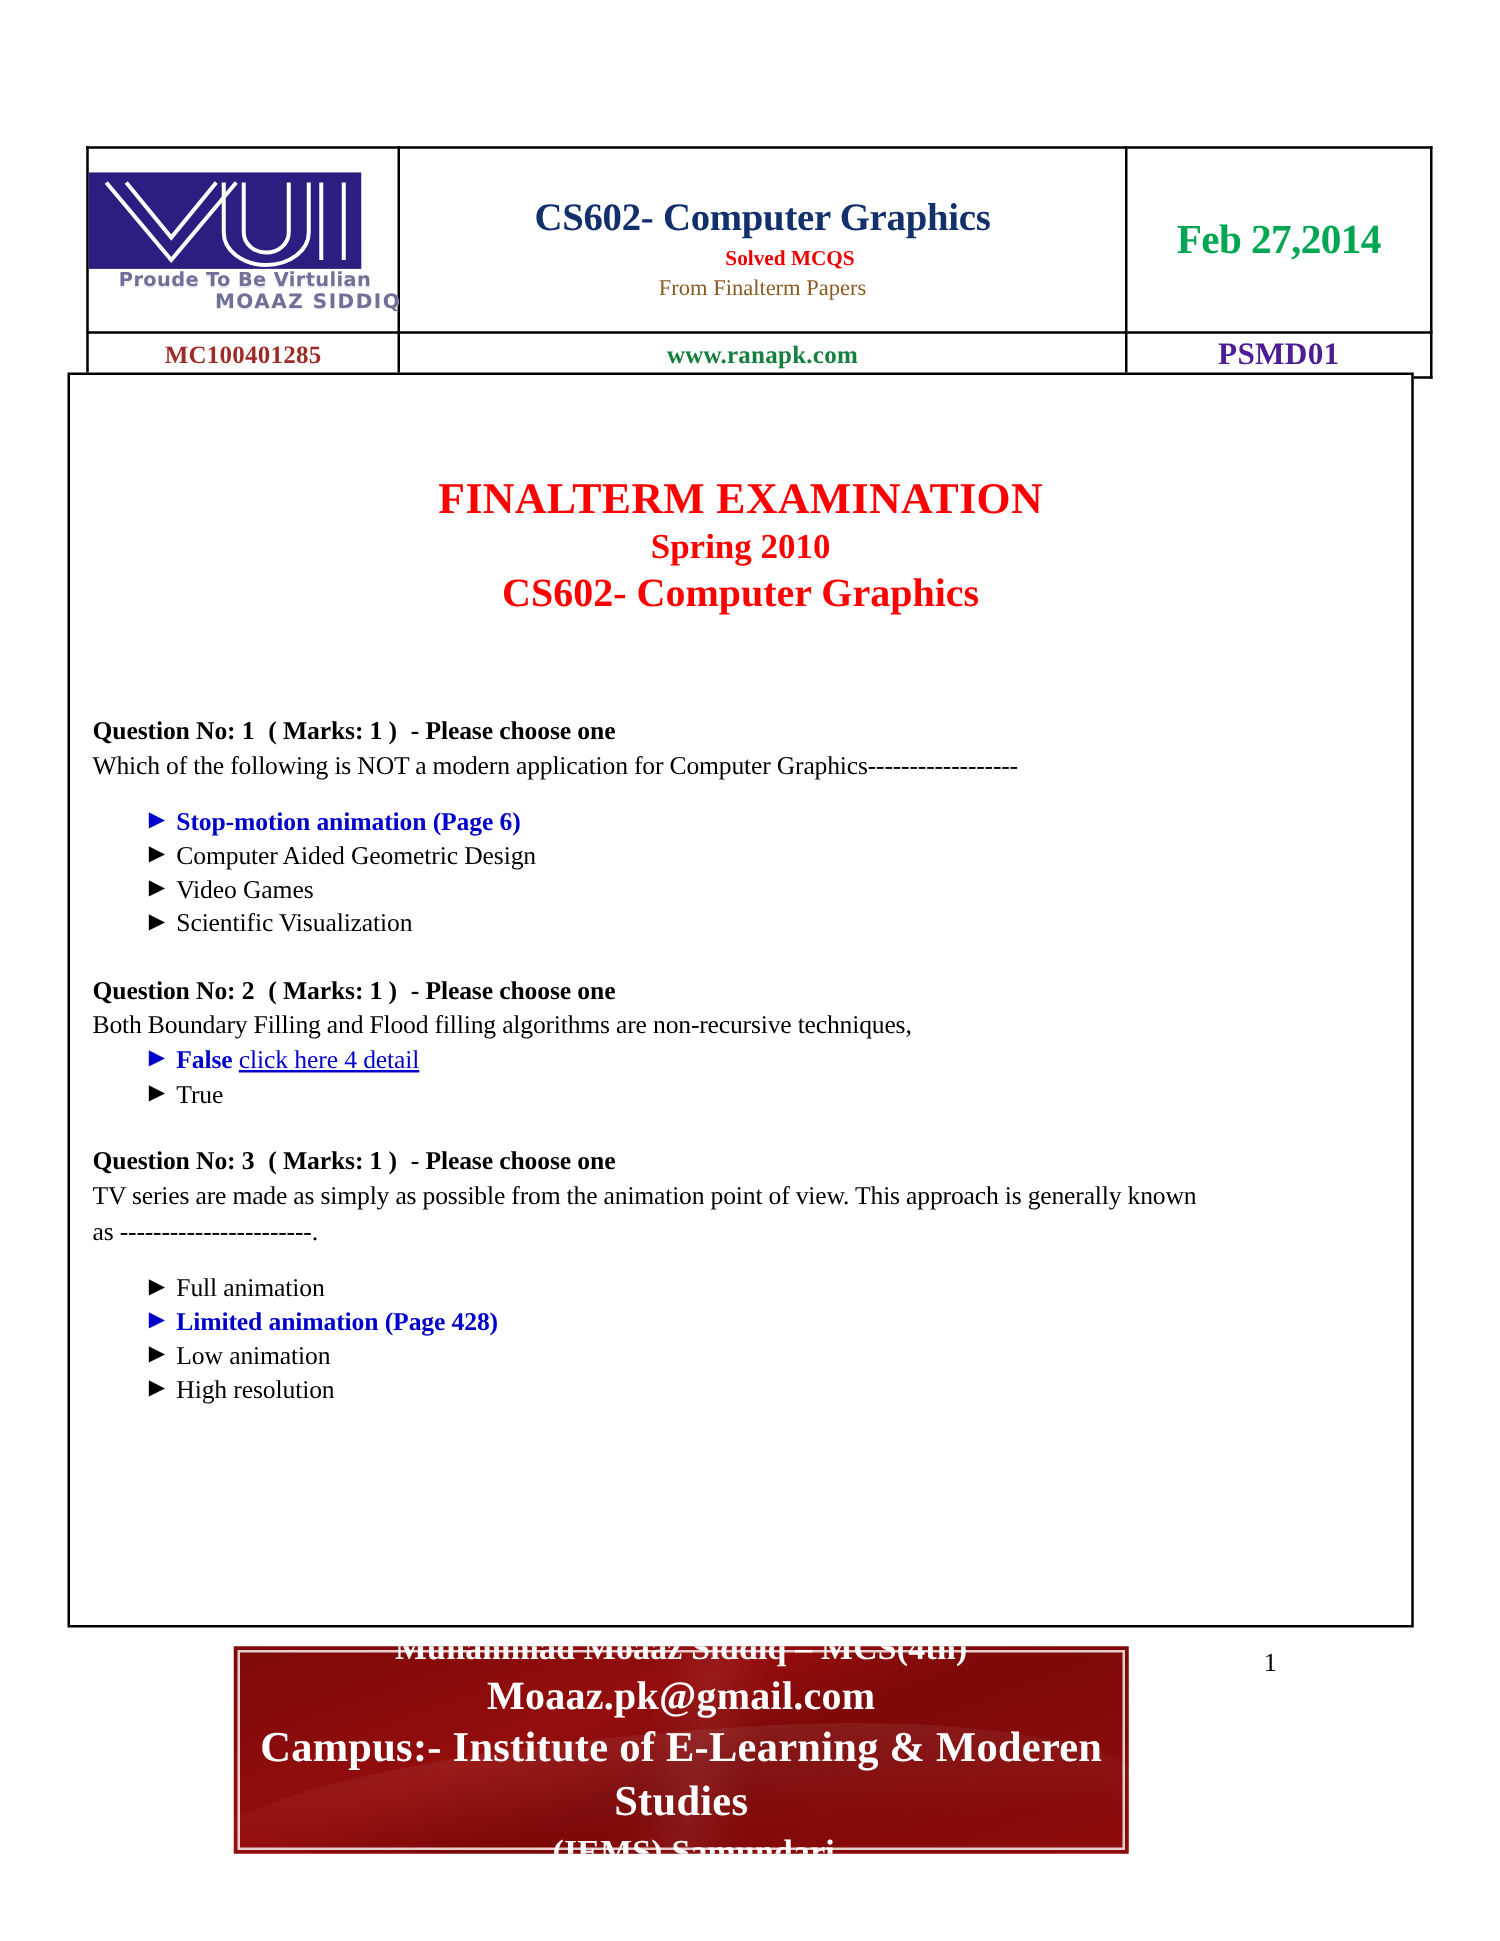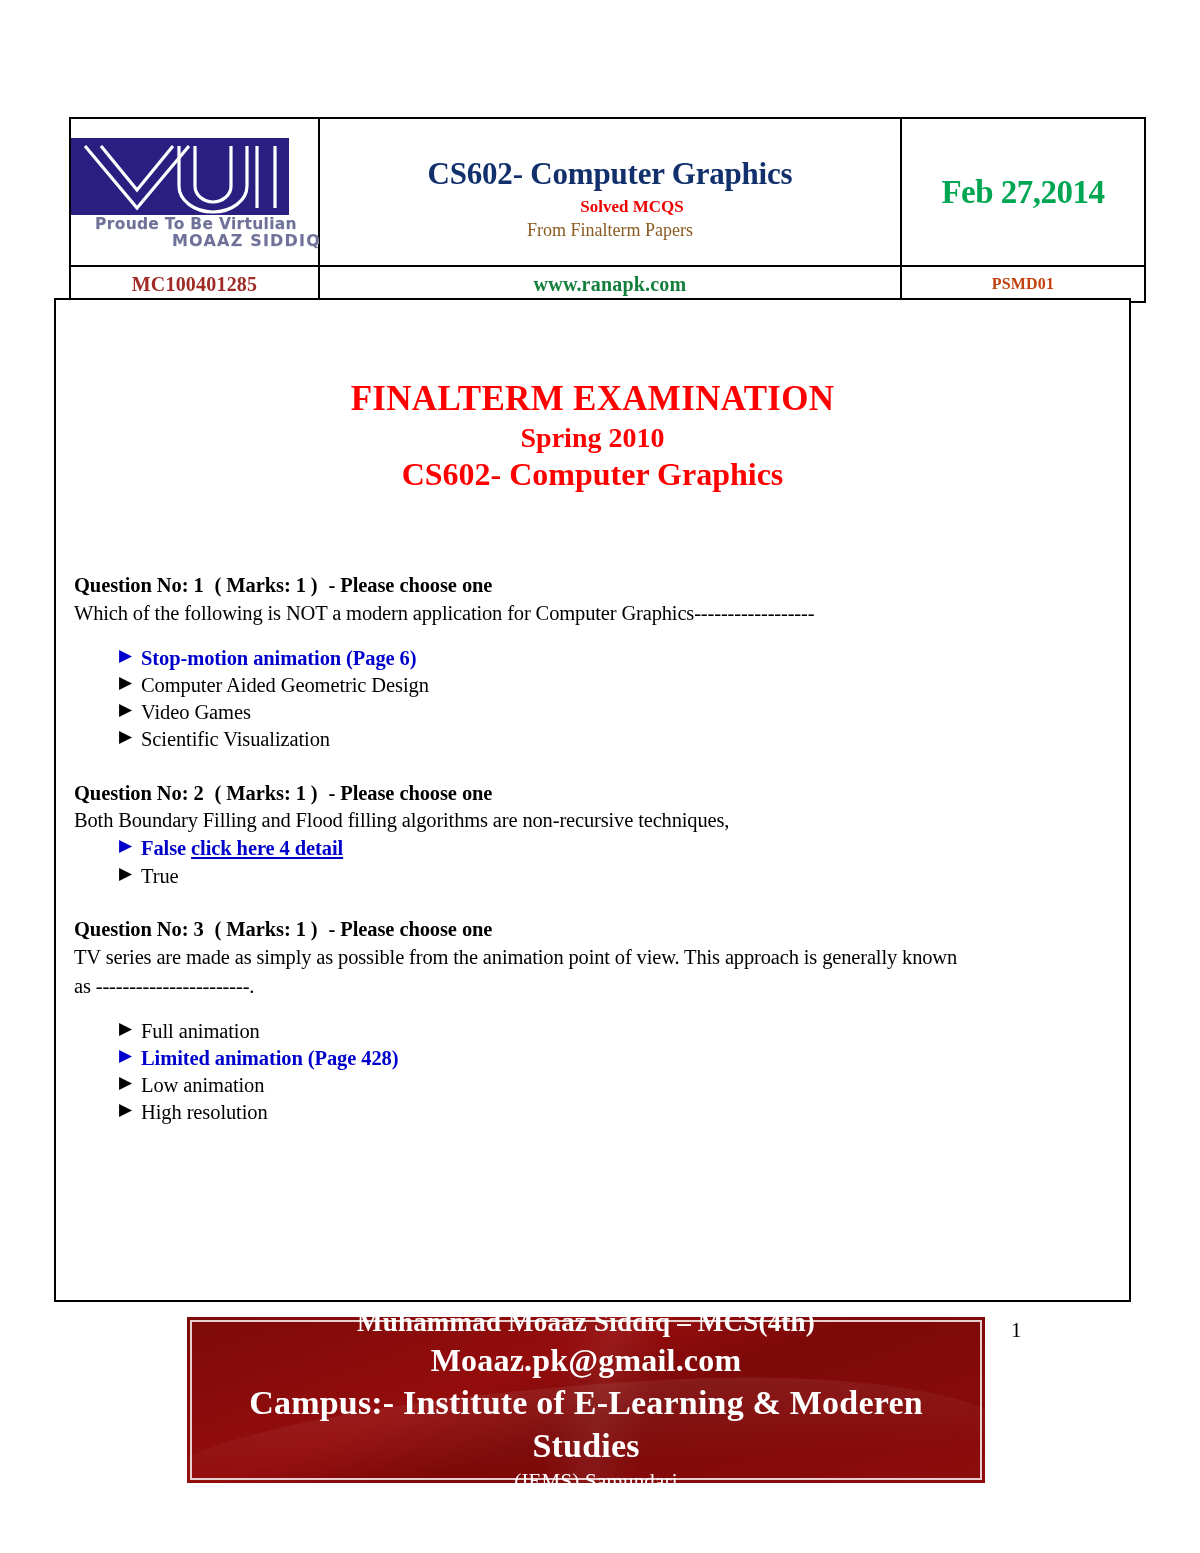--- a/index.html
+++ b/index.html
@@ -79,21 +79,21 @@
   }
   .date-cell{height:146px;text-align:center;}
   .date-txt{
     font-size:33px;font-weight:bold;color:#00a651;
     letter-spacing:-.5px;
   }
 
   .row2 td{height:34px;text-align:center;}
   .rollno{font-size:20px;font-weight:bold;color:#9e2b25;letter-spacing:.2px;}
   .site{font-size:20px;font-weight:bold;color:#15803d;letter-spacing:.2px;}
-  .code{font-size:16px;font-weight:bold;color:#c2410c;letter-spacing:.2px;}
+  .code{font-size:25px;font-weight:bold;color:#4c1d95;letter-spacing:.2px;}
 
   
   .body-frame{
     position:absolute;
     left:54px;top:298px;
     width:1073px;height:1000px;
     border:2px solid #000;
     background:#fff;
   }
 
@@ -131,31 +131,31 @@
     position:relative;
     white-space:nowrap;
   }
   .opt .tri{
     position:absolute;left:45px;top:0;
     font-size:17px;
     line-height:inherit;
   }
   .opt .lbl{margin-left:22px;}
   .opt.correct .tri,.opt.correct .lbl{color:#0000cc;font-weight:bold;}
-  .opt .link{color:#0000cc;font-weight:bold;text-decoration:underline;}
+  .opt .link{color:#0000cc;font-weight:normal;text-decoration:underline;}
 
   .gap-sm{height:17px;}
   .gap-md{height:26px;}
   .gap-lg{height:34px;}
 
   
   .footer-box{
     position:absolute;
     left:187px;top:1317px;
-    width:798px;height:166px;
+    width:716px;height:166px;
     background:#8c0b0b;
     background:
       linear-gradient(100deg,rgba(255,255,255,0) 46%,rgba(255,255,255,.055) 52%,rgba(255,255,255,0) 58%),
       linear-gradient(160deg,#7e0a0a 0%,#940d0d 38%,#7d0909 55%,#8e0c0c 100%);
     box-sizing:border-box;
     padding:3px;
     overflow:hidden;
   }
   .footer-inner{
     width:100%;height:100%;
@@ -172,21 +172,21 @@
     position:absolute;left:-5%;top:40%;
     width:110%;height:52%;
     background:linear-gradient(180deg,rgba(255,255,255,.07),rgba(255,255,255,0));
     border-radius:60% 40% 0 0/100% 100% 0 0;
     transform:rotate(-3deg);
     pointer-events:none;
   }
   .f-l1{font-size:27px;font-weight:bold;line-height:1.28;letter-spacing:.2px;position:relative;}
   .f-l2{font-size:32px;font-weight:bold;line-height:1.28;letter-spacing:.2px;position:relative;}
   .f-l3{font-size:34px;font-weight:bold;line-height:1.28;letter-spacing:.2px;position:relative;}
-  .f-l4{font-size:21px;font-weight:normal;line-height:1.28;letter-spacing:.2px;position:relative;margin-left:20px;}
+  .f-l4{font-size:27px;font-weight:bold;line-height:1.28;letter-spacing:.2px;position:relative;margin-left:20px;}
 
   .pageno{
     position:absolute;
     left:1011px;top:1318px;
     font-size:21px;
     color:#000;
   }
 </style>
 </head>
 <body>

